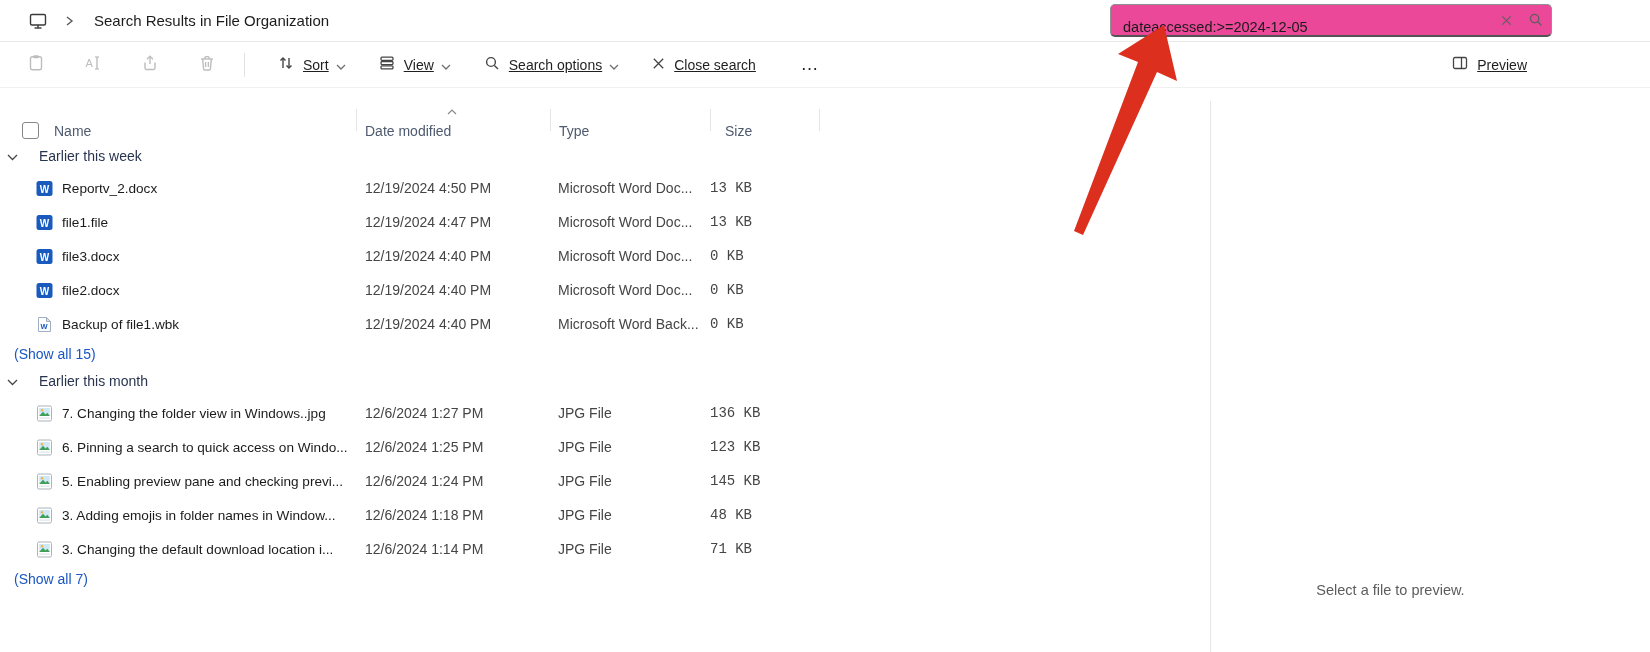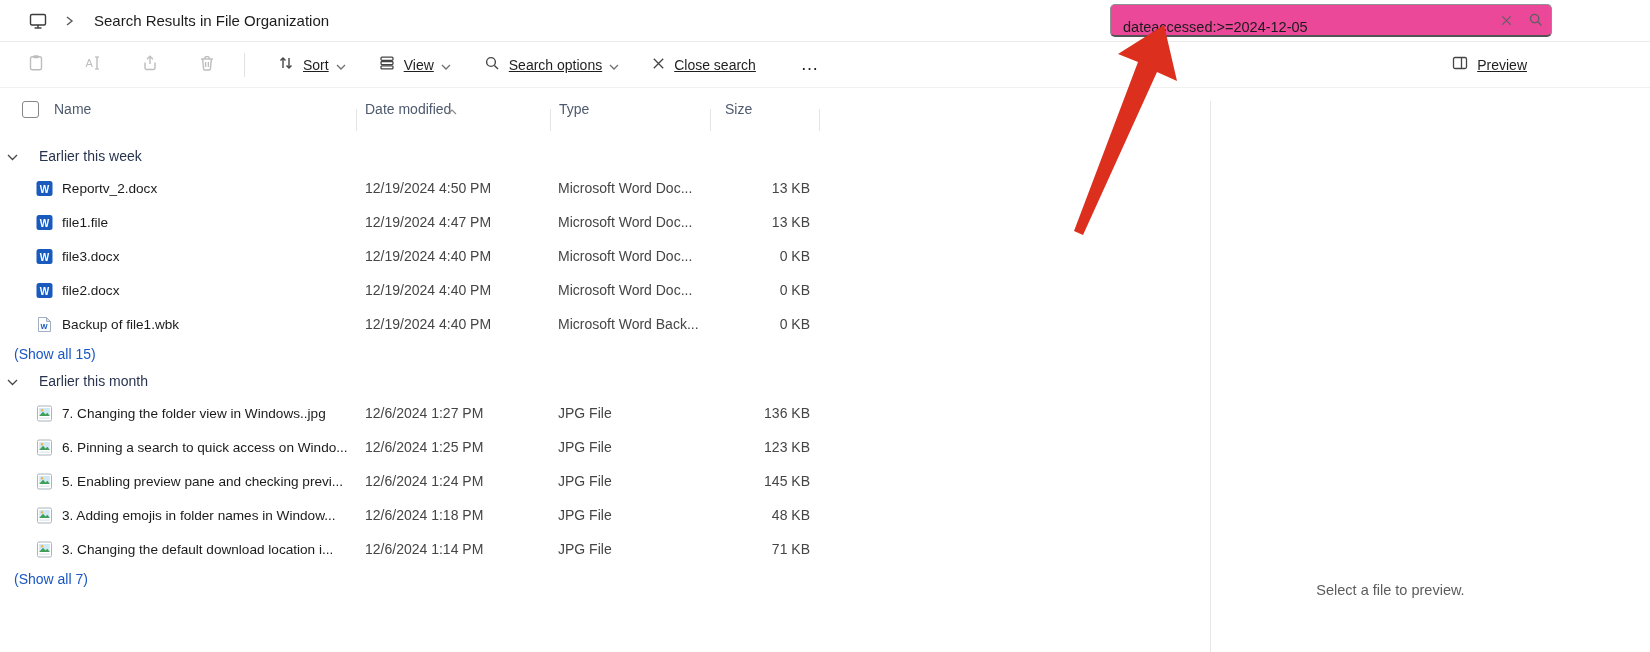--- a/index.html
+++ b/index.html
@@ -29,40 +29,40 @@
   .tb-sep { width:1px; height:24px; background:#e2e2e2; margin:0 12px 0 0; }
   .tb-btn { display:flex; align-items:center; height:36px; padding:0 12px; border-radius:4px;
             margin-left:8px; color:#1f1f1f; }
   .tb-btn .lbl { margin:0 7px 0 8px;text-decoration:underline; }
   .tb-more { margin-left:14px; width:34px; justify-content:center; font-size:18px; letter-spacing:1px; padding:0 4px; }
   .tb-preview { margin-left:auto; margin-right:104px; }
 
   
   .grid { display:grid; grid-template-columns:356px 194px 160px 110px; }
   .colheader { position:absolute; top:101px; left:0; width:1210px; height:38px; color:#4e5a6e; }
-  .colheader .hd { display:flex; align-items:flex-start; height:38px; }
+  .colheader .hd { display:flex; align-items:flex-end; height:38px; }
   .ch-name { padding-left:22px; }
   .ch-name .name-lbl { margin-left:15px; }
   .ch-date, .ch-type { padding-left:9px; }
   .ch-size { padding-left:15px; }
   .checkbox { width:15px; height:15px; border:1px solid #878787; border-radius:3px; background:#fff; display:inline-block; }
   .csep { position:absolute; top:8px; width:1px; height:22px; background:#e4e4e4; }
   .sort-caret { position:absolute; left:447px; top:1px; }
 
   
   .listarea { position:absolute; top:141px; left:0; width:1210px; bottom:0; overflow:hidden; }
   .group-header { height:30px; display:flex; align-items:center; padding-left:7px; color:#28344e; cursor:pointer;gap:12px; }
   .group-header .g-label { margin-left:9px; }
   .file-row { height:34px; align-items:center; cursor:default; }
   .cell-name { display:flex; align-items:center; padding-left:36px; overflow:hidden; white-space:nowrap; color:#1b1b1b; }
   .cell-name .ficon { margin-right:9px; display:flex; flex:none; }
   .cell-name .fname { font-size:13.6px; }
   .cell-date, .cell-type { padding-left:9px; color:#454545; white-space:nowrap; overflow:hidden; }
   .cell-type { padding-left:8px; }
-  .cell-size { text-align:right; padding-right:10px; color:#454545; white-space:nowrap; }
+  .cell-size { padding-right:10px; color:#454545; white-space:nowrap;font-family:Liberation Mono, monospace; }
   .show-all { height:25px; display:flex; align-items:center; padding-left:14px; color:#1a56c2; cursor:pointer; }
 
   
   .vsep { position:absolute; left:1210px; top:101px; bottom:0; width:1px; background:#e7e7e7; }
   .preview-pane { position:absolute; left:1211px; top:101px; right:0; bottom:0; background:#fff; }
   .preview-placeholder { position:absolute; bottom:54px; left:0; right:80px; text-align:center;
                          color:#5c5c5c; font-size:14.5px; }
 
   
   .annotation-arrow { position:absolute; left:1040px; top:16px; z-index:50; pointer-events:none; }

